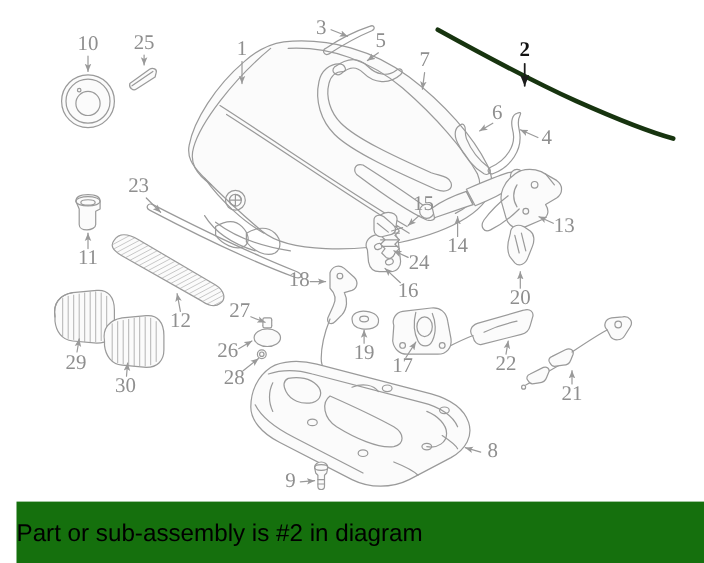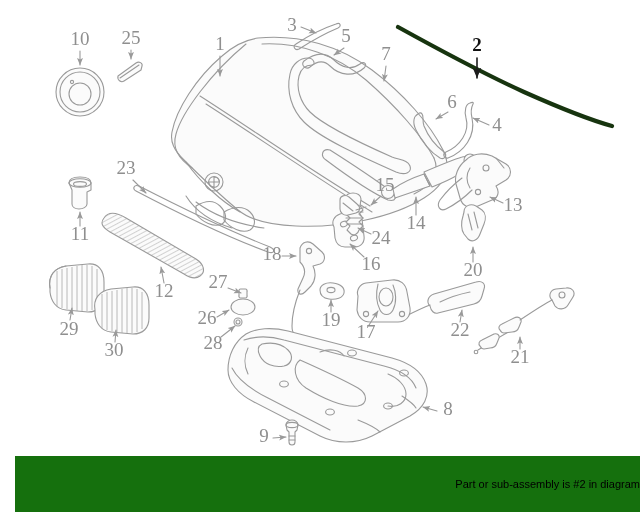--- a/index.html
+++ b/index.html
@@ -84,24 +84,24 @@
   #notice-banner {
     position: absolute;
     left: 15px;
     top: 456px;
     width: 625px;
     height: 56px;
     background: #15700d;
     color: #000000;
     display: flex;
     flex-direction: column;
-    align-items: flex-end;
+    align-items: flex-start;
     justify-content: center;
     font-family: "Liberation Sans", sans-serif;
-    font-size: 11px;
+    font-size: 22px;
     line-height: 21px;
     box-sizing: border-box;
   }
   #notice-banner .banner-line {
     white-space: nowrap;
   }
 </style>
 </head>
 <body>
 

